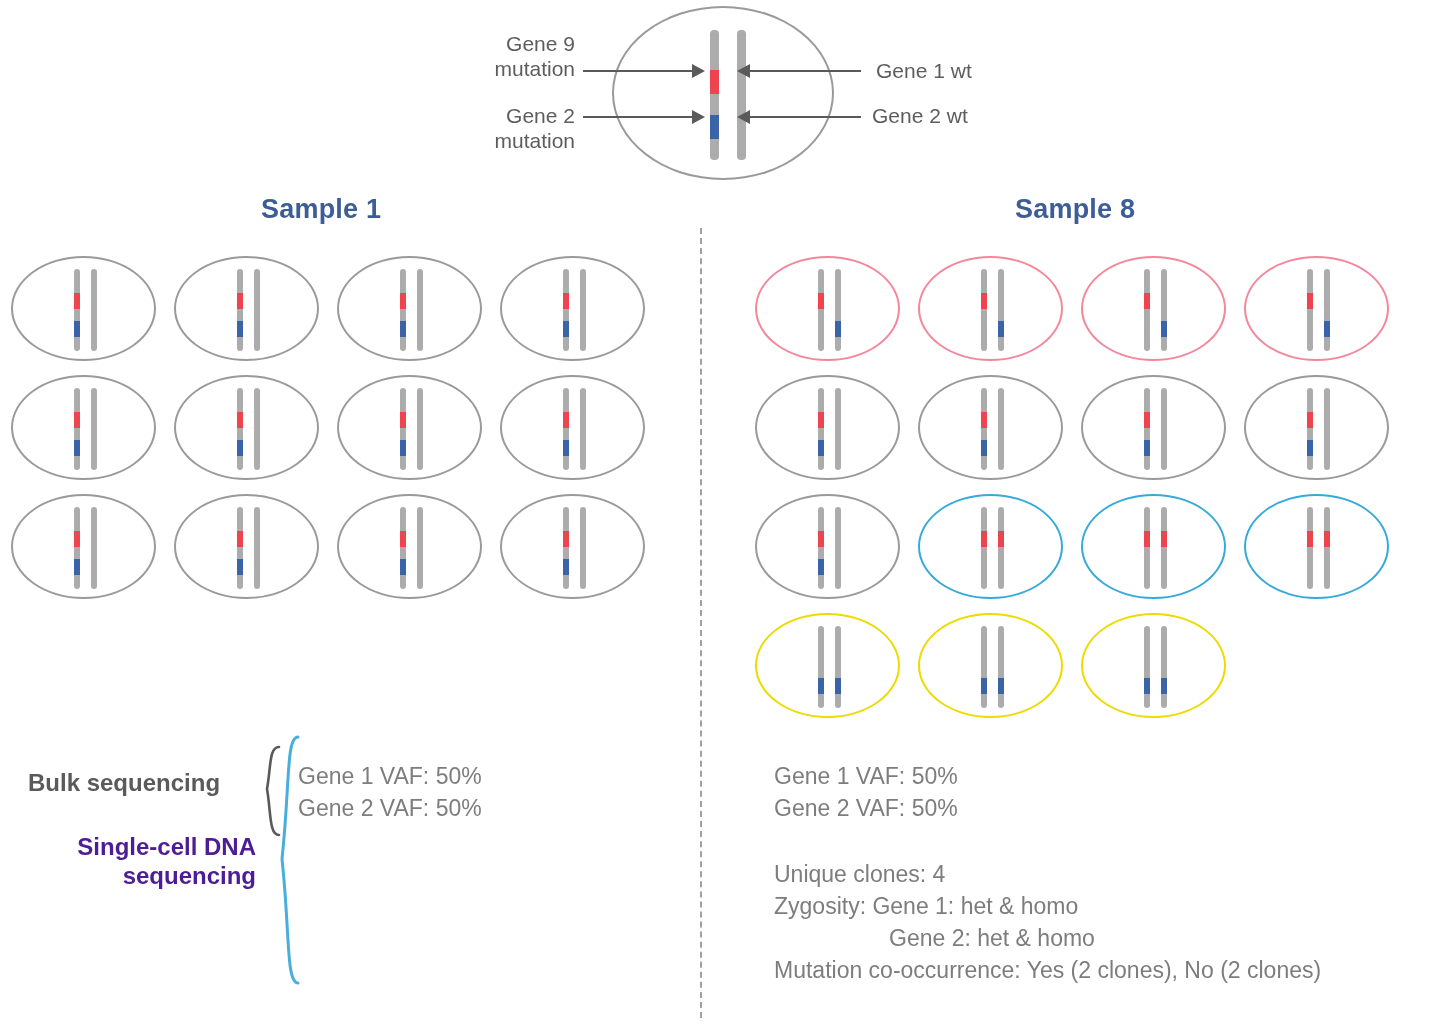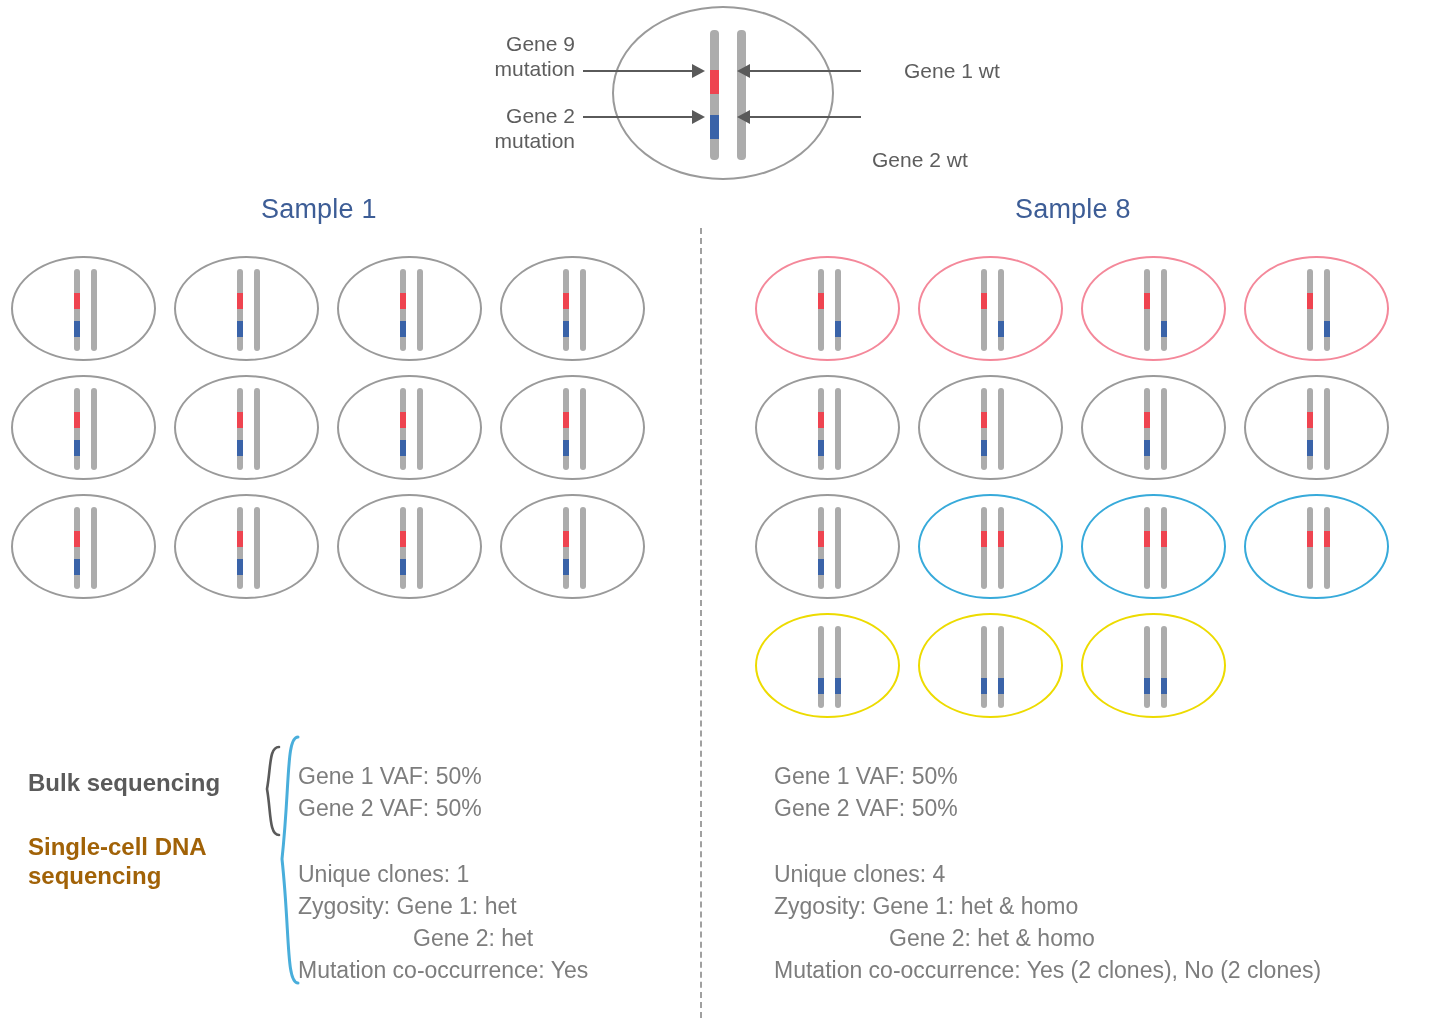--- a/index.html
+++ b/index.html
@@ -22,37 +22,37 @@
   .legend-band{position:absolute;left:0;width:9px;height:24px;}
   .legend-band.g1{top:40px;background:#EE4450;}
   .legend-band.g2{top:85px;background:#3A63A8;}
 
   .legend-label{
     position:absolute;color:#5d5d5d;font-size:21px;line-height:25px;
     white-space:pre-line;
   }
   .legend-label.l-g1m{left:465px;top:31px;width:110px;text-align:right;}
   .legend-label.l-g2m{left:465px;top:103px;width:110px;text-align:right;}
-  .legend-label.l-g1wt{left:904px;top:58px;text-align:center;}
-  .legend-label.l-g2wt{left:872px;top:103px;text-align:right;margin-top:44px;}
+  .legend-label.l-g1wt{left:876px;top:58px;text-align:center;}
+  .legend-label.l-g2wt{left:872px;top:103px;text-align:right;}
 
   .arrow{position:absolute;height:2px;background:#5A5A5A;}
   .arrow .head{position:absolute;top:-6px;width:0;height:0;
     border-top:7px solid transparent;border-bottom:7px solid transparent;}
   .arrow.right .head{right:-12px;border-left:13px solid #5A5A5A;}
   .arrow.left .head{left:-12px;border-right:13px solid #5A5A5A;}
 
   .arrow.a1{left:583px;top:70px;width:110px;}
   .arrow.a2{left:583px;top:116px;width:110px;}
   .arrow.a3{left:749px;top:70px;width:112px;}
   .arrow.a4{left:749px;top:116px;width:112px;}
 
   
   .sample-title{
-    position:absolute;color:#3D5D96;font-size:27px;font-weight:normal;
+    position:absolute;color:#3D5D96;font-size:27px;font-weight:bold;
     letter-spacing:.2px;
   }
   .t1{left:261px;top:194px;}
   .t2{left:1015px;top:194px;}
 
   
   .divider{
     position:absolute;left:700px;top:228px;width:0;height:790px;
     border-left:2.5px dashed #a0a0a0;
   }
@@ -77,22 +77,22 @@
   .s1-bulk{left:298px;top:760px;}
   .s1-sc{left:298px;top:858px;}
   .s2-bulk{left:774px;top:760px;}
   .s2-sc{left:774px;top:858px;}
 
   .lbl-bulk{
     position:absolute;left:28px;top:769px;width:228px;text-align:left;
     color:#5a5a5a;font-size:24px;font-weight:bold;
   }
   .lbl-sc{
-    position:absolute;left:28px;top:832px;width:228px;text-align:left;
-    color:#a16207;font-size:24px;font-weight:bold;line-height:29px;
+    position:absolute;left:28px;top:832px;width:228px;text-align:right;
+    color:#4c1d95;font-size:24px;font-weight:bold;line-height:29px;
   }
   .brace{position:absolute;}
   .brace-bulk{left:255px;top:745px;}
   .brace-sc{left:268px;top:735px;}
 </style>
 </head>
 <body>
 
 <div class="stage">
 
@@ -344,24 +344,20 @@
   </div>
 
   <div class="brace brace-sc">
     <svg width="32" height="250" viewBox="0 0 32 250">
       <path d="M30 2 C18 2 22 50 14 124 C22 198 18 248 30 248" fill="none" stroke="#49AEDB" stroke-width="3" stroke-linecap="round"></path>
     </svg>
   </div>
 
   <div class="txt s1-bulk">Gene 1 VAF: 50%
 Gene 2 VAF: 50%</div>
-  <div class="txt s1-sc">Unique clones: 1
-Zygosity: Gene 1: het
-                  Gene 2: het
-Mutation co-occurrence: Yes</div>
   <div class="txt s2-bulk">Gene 1 VAF: 50%
 Gene 2 VAF: 50%</div>
   <div class="txt s2-sc">Unique clones: 4
 Zygosity: Gene 1: het &amp; homo
                   Gene 2: het &amp; homo
 Mutation co-occurrence: Yes (2 clones), No (2 clones)</div>
 
 </div>
 
 </body></html>

